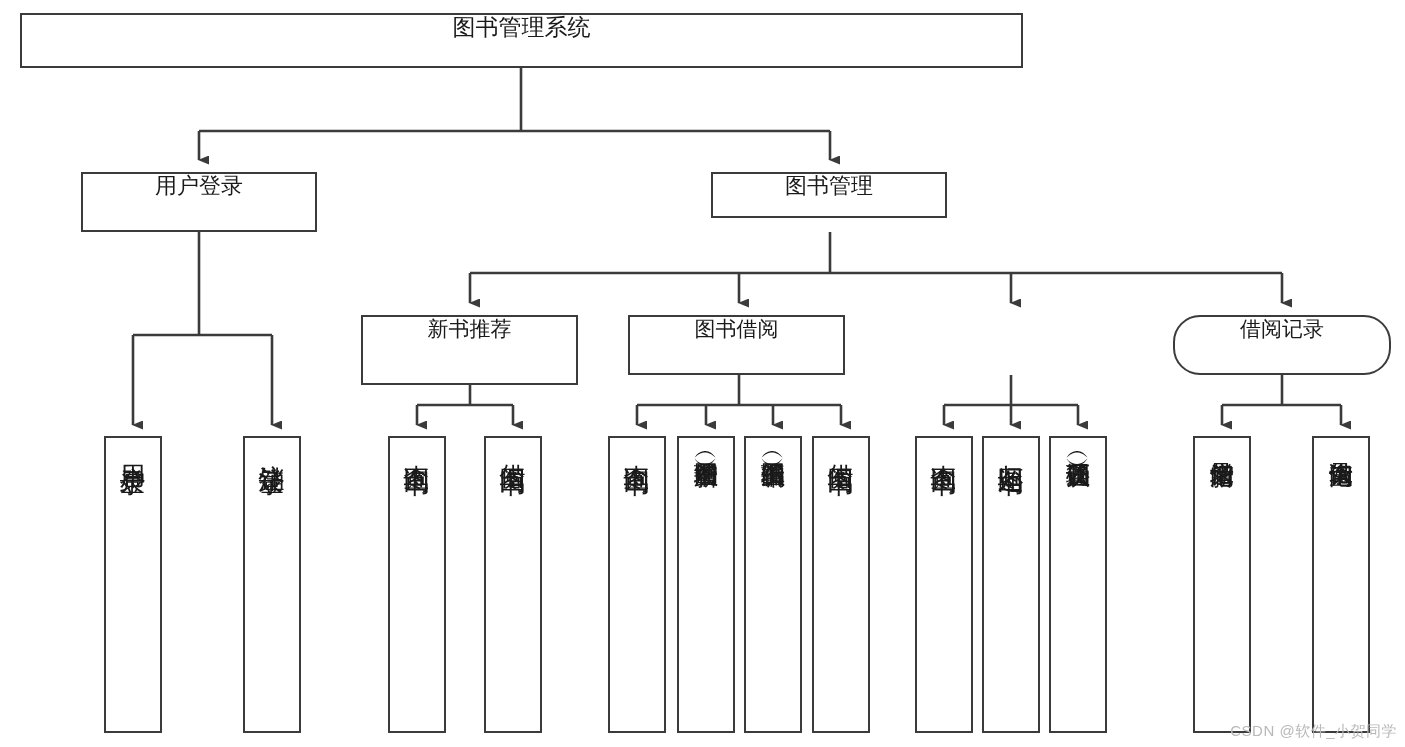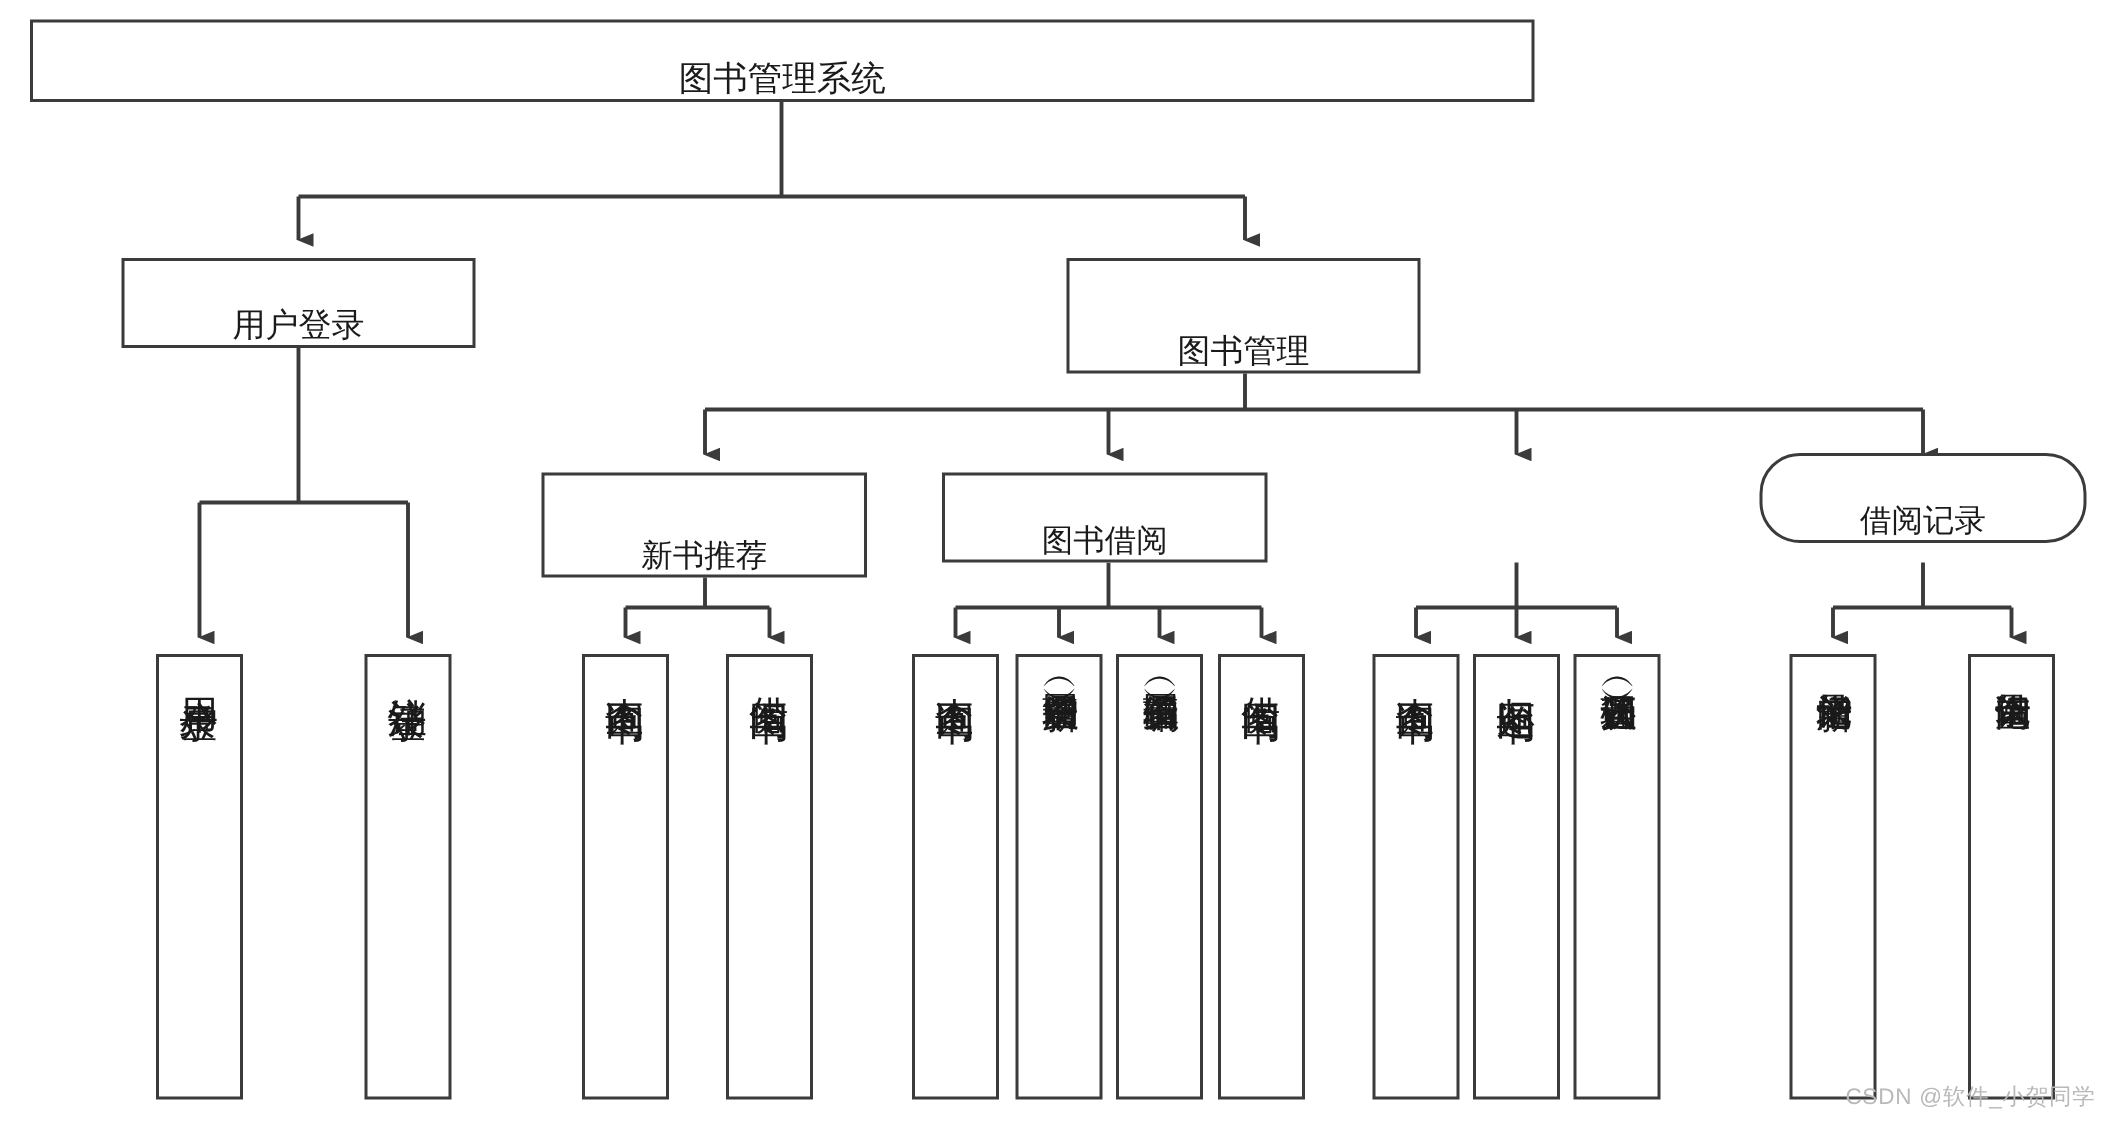--- a/index.html
+++ b/index.html
@@ -13,21 +13,21 @@
   #canvas{position:relative;width:1405px;height:747px;}
 
   svg#wires{position:absolute;left:0;top:0;width:1405px;height:747px;}
 
   .node{
     position:absolute;
     box-sizing:border-box;
     background:#ffffff;
     border:2px solid #3b3b3b;
     display:flex;
-    align-items:flex-end;
+    align-items:flex-start;
     justify-content:center;
     color:#1a1a1a;
   }
   .node .label{
     text-align:center;
     line-height:1.12;
     white-space:pre;
   }
   .node-root .label{font-size:23px;}
   .node-l2 .label{font-size:22px;}
@@ -116,34 +116,34 @@
   </svg>
 
   <div class="node node-root" style="left:20px;top:13px;width:1003px;height:55px;">
     <span class="label">图书管理系统</span>
   </div>
 
   <div class="node node-l2" style="left:81px;top:172px;width:236px;height:60px;">
     <span class="label">用户登录</span>
   </div>
 
-  <div class="node node-l2" style="left:711px;top:172px;width:236px;height:77px;">
+  <div class="node node-l2" style="left:711px;top:172px;width:236px;height:46px;">
     <span class="label">图书管理</span>
   </div>
 
   <div class="node node-l3" style="left:361px;top:315px;width:217px;height:70px;">
     <span class="label">新书推荐</span>
   </div>
 
   <div class="node node-l3" style="left:628px;top:315px;width:217px;height:60px;">
     <span class="label">图书借阅</span>
   </div>
 
 
-  <div class="node node-l3" style="left:1173px;top:302px;width:218px;height:60px;border-radius:27px;">
+  <div class="node node-l3" style="left:1173px;top:315px;width:218px;height:60px;border-radius:27px;">
     <span class="label">借阅记录</span>
   </div>
 
   <div class="node node-leaf" style="left:104px;top:436px;width:58px;height:297px;">
     <span class="label">用户登录</span>
   </div>
 
   <div class="node node-leaf" style="left:243px;top:436px;width:58px;height:297px;">
     <span class="label">注销登录</span>
   </div>

